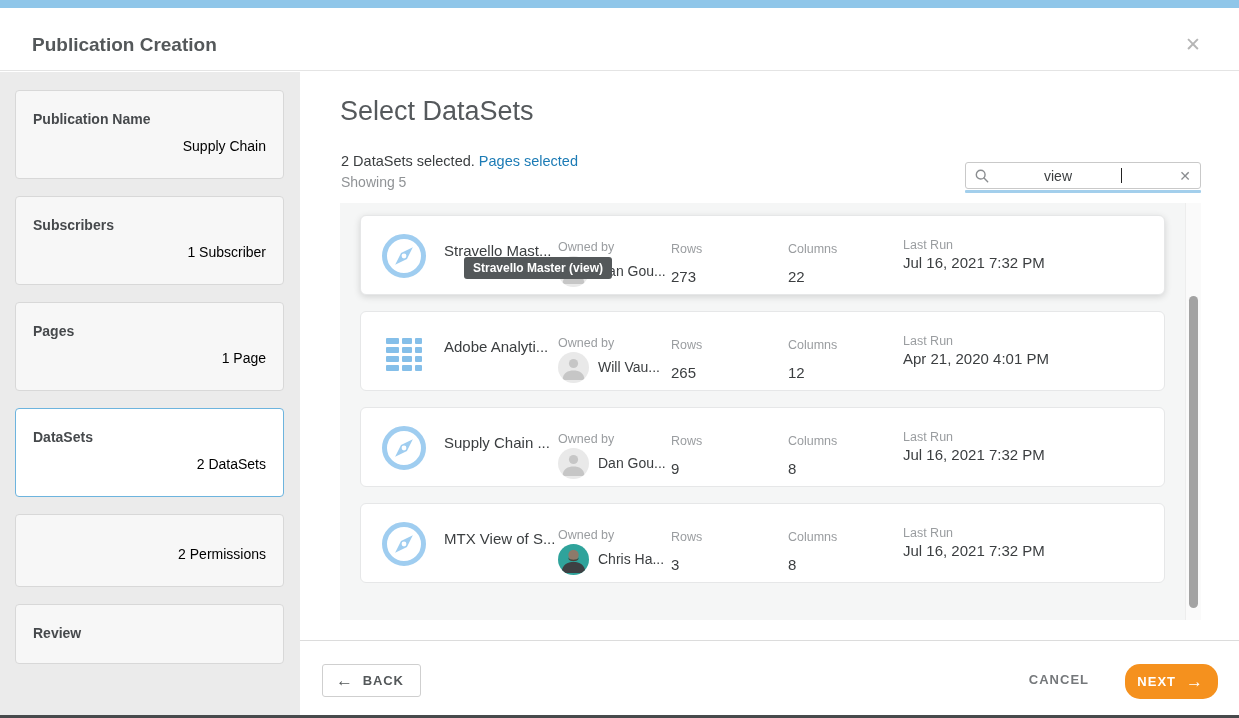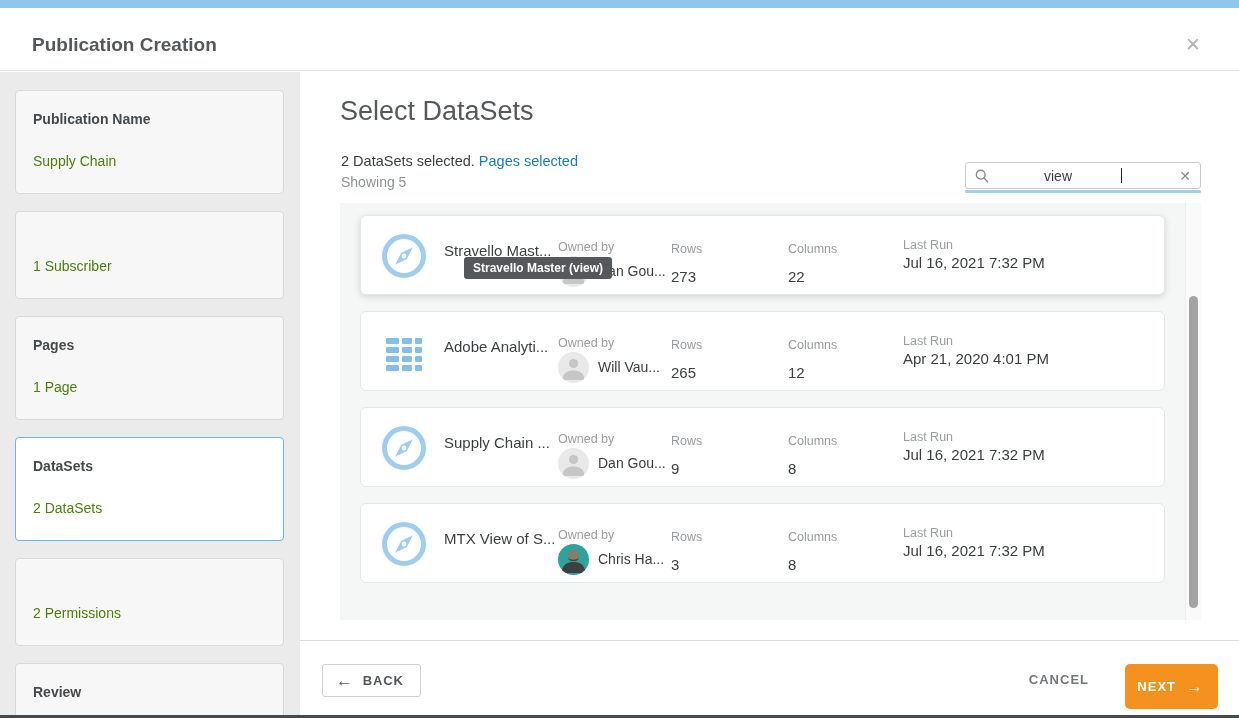--- a/index.html
+++ b/index.html
@@ -10,21 +10,21 @@
 
   .header { position:absolute; left:0; top:8px; width:1239px; height:63px; background:#fff; border-bottom:1px solid #e4e4e4; }
   .header-title { position:absolute; left:32px; top:26px; font-size:19px; font-weight:bold; color:#54585a; }
   .close-btn { position:absolute; right:38px; top:27px; font-size:19px; color:#b5b5b5; cursor:pointer; line-height:1; }
 
   
   .sidebar { position:absolute; left:0; top:72px; width:300px; height:646px; background:#ebebeb; padding:18px 16px 0 15px; }
   .step-card { background:#f7f7f7; border:1px solid #d8d8d8; border-radius:4px; padding:20px 17px 24px 17px; margin-bottom:17px; cursor:pointer; }
   .step-card.active { background:#ffffff; border:1px solid #6db4de; }
   .step-title { font-size:14px; font-weight:bold; color:#46494c; }
-  .step-value { font-size:14px; color:#4d7c0f; margin-top:26px; }
+  .step-value { font-size:14px; color:#000000; margin-top:11px;text-align:right; }
   .step-card.no-value { padding-bottom:22px; }
 
   
   .main-title { position:absolute; left:340px; top:96px; font-size:27px; font-weight:normal; color:#55595c; }
   .summary-line { position:absolute; left:341px; top:153px; font-size:14.5px; color:#3b3e40; }
   .view-selected { color:#1c7bb5; cursor:pointer; }
   .showing { position:absolute; left:341px; top:174px; font-size:14px; color:#909396; }
 
   
   .search-box { position:absolute; left:965px; top:162px; width:236px; height:27px; background:#fff; border:1px solid #c9c9c9; border-radius:3px; display:flex; align-items:center; padding:0 9px;gap:48px; }
@@ -54,21 +54,21 @@
   .stat-lastrun { position:absolute; left:542px; top:22px; }
   .stat-lastrun .stat-value { font-size:15px; margin-top:2px; }
 
   .tooltip { position:absolute; left:103px; top:41px; height:22px; background:#54585a; color:#fff; font-size:12px; font-weight:bold; border-radius:3px; padding:0 9px; line-height:22px; white-space:nowrap; z-index:5; }
 
   
   .footer { position:absolute; left:300px; top:640px; width:939px; height:75px; background:#fff; border-top:1px solid #dcdcdc; }
   .back-btn { position:absolute; left:22px; top:23px; height:33px; background:#fff; border:1px solid #cfcfcf; border-radius:3px; padding:0 16px 0 13px; display:flex; align-items:center; gap:9px; font-size:13px; font-weight:bold; color:#54585a; letter-spacing:0.8px; cursor:pointer; }
   .back-arrow { font-size:17px; font-weight:normal; color:#54585a; }
   .cancel-btn { position:absolute; right:150px; top:31px; font-size:13px; font-weight:bold; color:#75787b; letter-spacing:1px; cursor:pointer; background:none; border:none; }
-  .next-btn { position:absolute; right:21px; top:23px; height:45px; background:#f5911e; border:none; border-radius:5px; padding:0 14px 0 12px; display:flex; align-items:center; gap:10px; font-size:13px; font-weight:bold; color:#fff; letter-spacing:1px; cursor:pointer; }
+  .next-btn { position:absolute; right:21px; top:23px; height:35px; background:#f5911e; border:none; border-radius:15px; padding:0 14px 0 12px; display:flex; align-items:center; gap:10px; font-size:13px; font-weight:bold; color:#fff; letter-spacing:1px; cursor:pointer; }
   .next-arrow { font-size:17px; font-weight:normal; }
 
   .bottom-line { position:absolute; left:0; bottom:0; width:1239px; height:3px; background:#474a4c; }
 </style>
 </head>
 <body>
 
 <svg width="0" height="0" style="position:absolute">
   <defs>
     <g id="compass-icon">
@@ -112,20 +112,21 @@
   <div class="header-title">Publication Creation</div>
   <div class="close-btn">✕</div>
 </div>
 
 <div class="sidebar">
   <div class="step-card">
     <div class="step-title">Publication Name</div>
     <div class="step-value">Supply Chain</div>
   </div>
   <div class="step-card">
+    <div class="step-title">Subscribers</div>
     <div class="step-value">1 Subscriber</div>
   </div>
   <div class="step-card">
     <div class="step-title">Pages</div>
     <div class="step-value">1 Page</div>
   </div>
   <div class="step-card active">
     <div class="step-title">DataSets</div>
     <div class="step-value">2 DataSets</div>
   </div>

